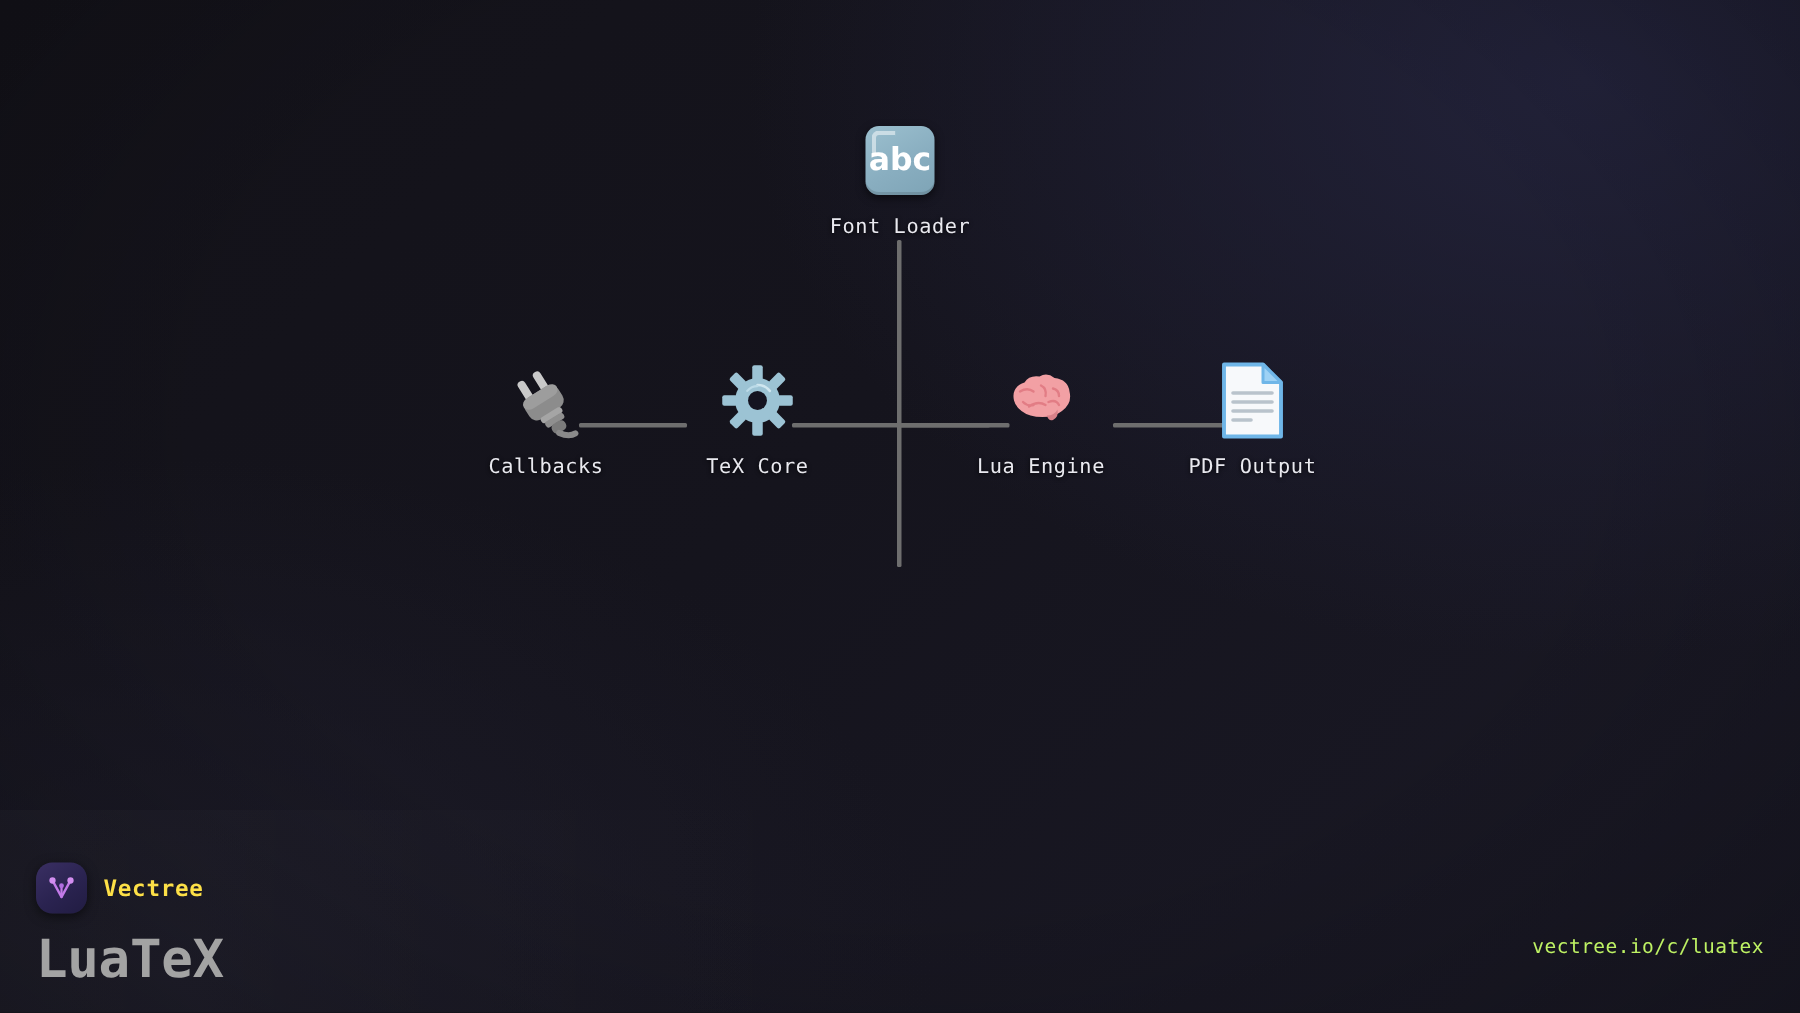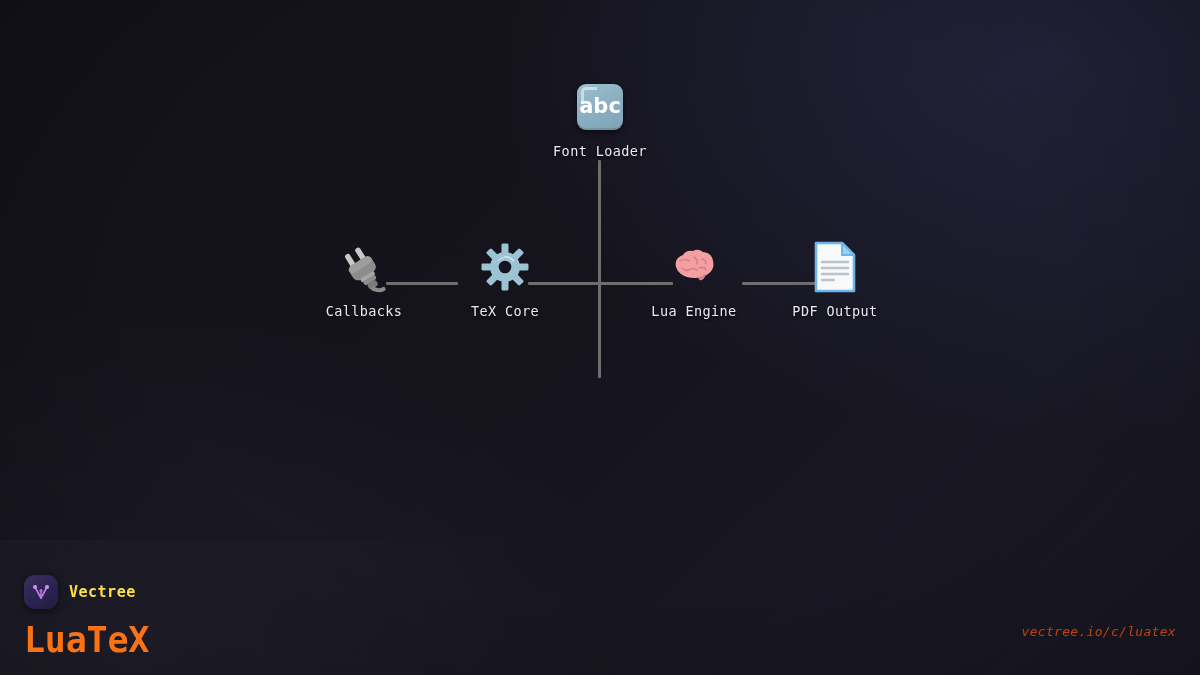--- a/index.html
+++ b/index.html
@@ -75,26 +75,26 @@
     box-shadow:0 2px 7px rgba(0,0,0,.55);
     display:flex; align-items:center; justify-content:center;
   }
   #brand-name {
     font-family:"DejaVu Sans Mono", monospace;
     font-size:15px; font-weight:700; color:#fde047; letter-spacing:.5px;
   }
   #page-title {
     margin-top:11px;
     font-family:"DejaVu Sans Mono", monospace;
-    font-size:35px; font-weight:700; color:#f97316; letter-spacing:-.2px;
+    font-size:35px; font-weight:700; color:#a3a3a3; letter-spacing:-.2px;
   }
   #site-url {
     position:absolute; right:24px; top:624px;
     font-family:"DejaVu Sans Mono", monospace;
-    font-size:13px; color:#c2410c; letter-spacing:.3px;font-style:italic;
+    font-size:13px; color:#bef264; letter-spacing:.3px;
   }
 </style>
 </head>
 <body>
 
 <div id="bg-base"></div>
 <div id="bg-panel"></div>
 
 <div id="diagram">
 

